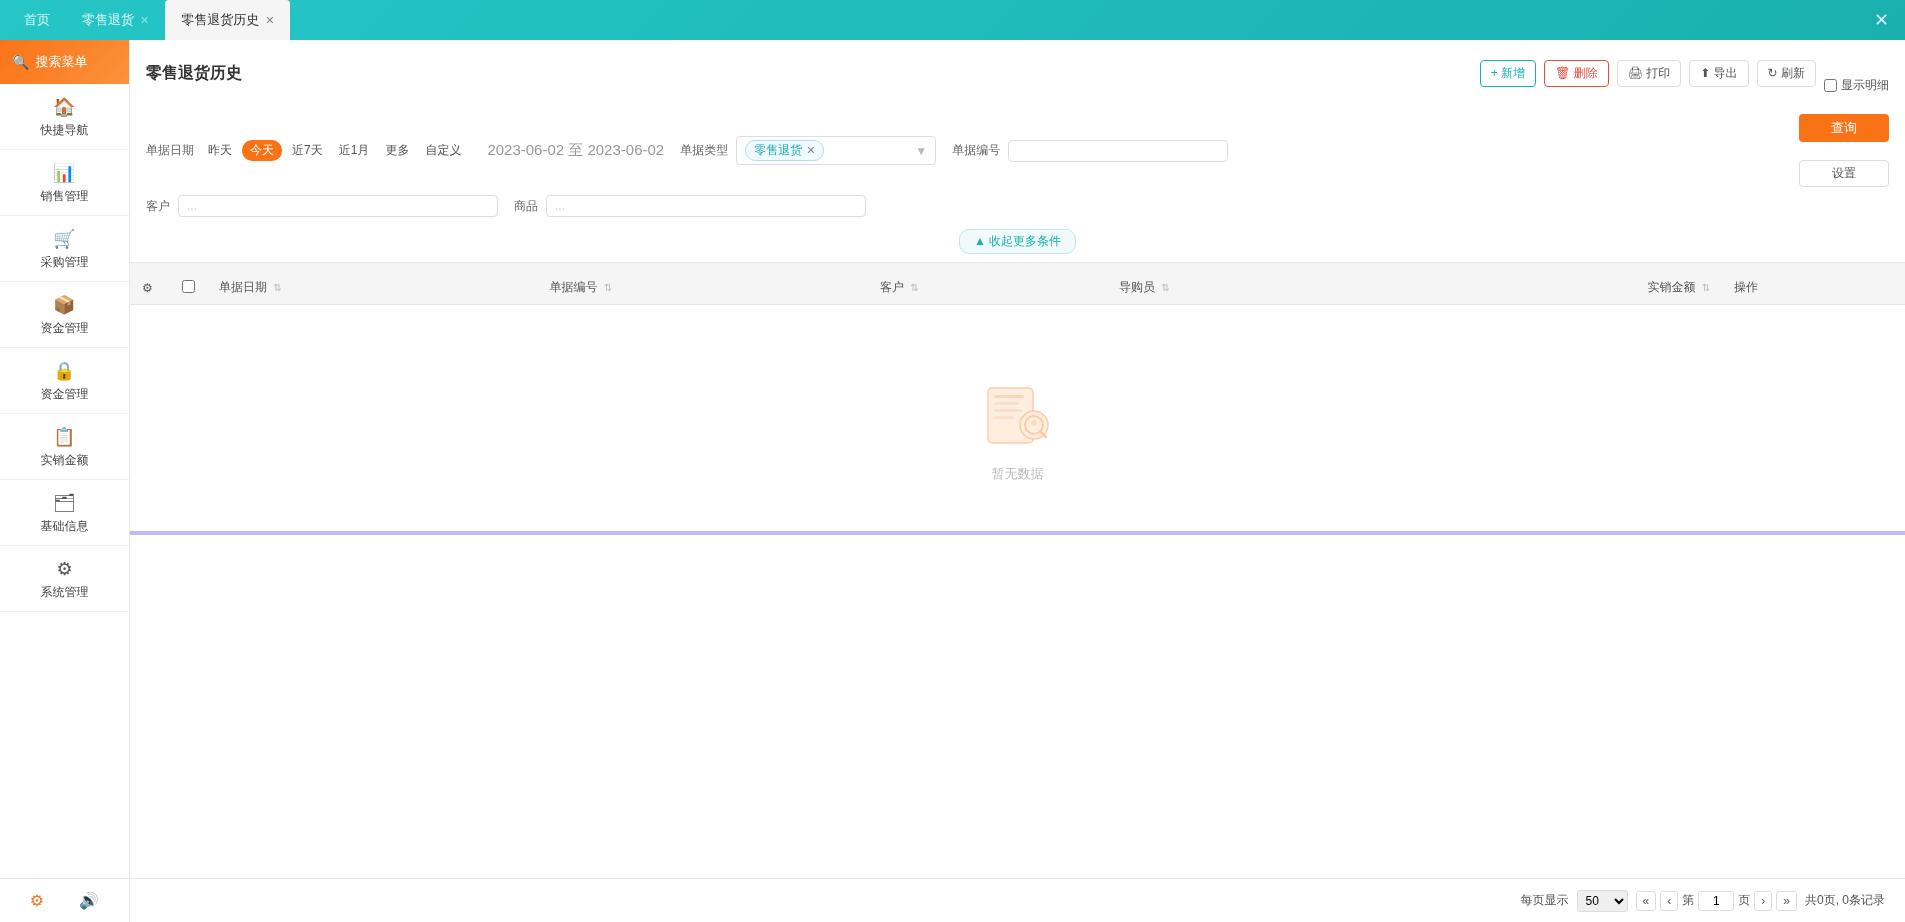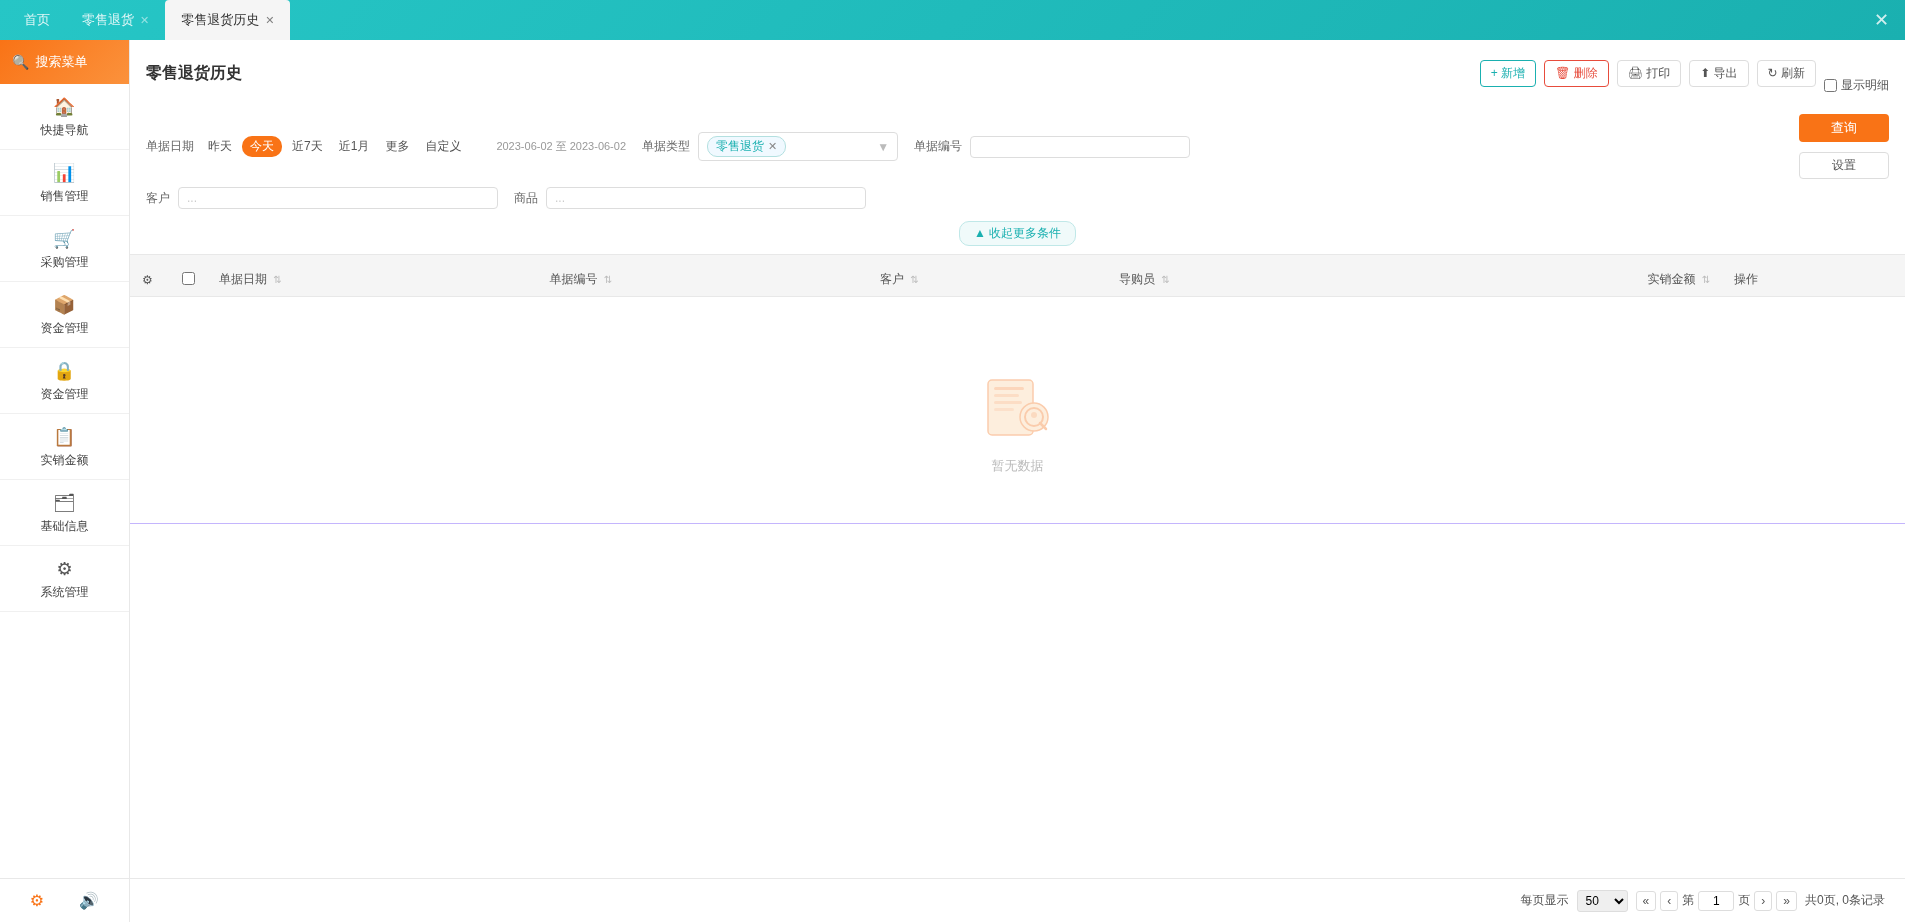--- a/index.html
+++ b/index.html
@@ -204,23 +204,23 @@
       font-size: 12px;
       color: #555;
     }
     .date-opt.active {
       background: #f97316;
       color: white;
       border-radius: 10px;
       padding: 2px 8px;
     }
     .date-range {
-      font-size: 11px;
+      font-size: 15px;
       color: #999;
-      margin-left: 21px;
+      margin-left: 12px;
     }
     .filter-input {
       border: 1px solid #ddd;
       border-radius: 4px;
       padding: 3px 8px;
       font-size: 12px;
       width: 180px;
       background: white;
     }
     .tag-item {
@@ -254,21 +254,21 @@
       background: #f0fafa;
       padding: 3px 14px;
       border-radius: 10px;
       border: 1px solid #c0e8e8;
     }
 
     
     .action-btns {
       display: flex;
       flex-direction: column;
-      gap: 10px;
+      gap: 18px;
       margin-left: auto;
     }
     .query-btn {
       background: #f97316;
       color: white;
       border: none;
       border-radius: 4px;
       padding: 5px 20px;
       cursor: pointer;
       font-size: 13px;
@@ -303,21 +303,21 @@
       color: #555;
       font-weight: normal;
       white-space: nowrap;
     }
     .data-table th .sort-icon {
       margin-left: 3px;
       color: #bbb;
       font-size: 10px;
     }
     .data-table td {
-      border-bottom: 1px solid #c4b5fd;
+      border-bottom: 4px solid #c4b5fd;
       padding: 8px 12px;
       font-size: 12px;
       text-align: center;
     }
     .settings-col {
       width: 40px;
       text-align: center;
     }
     .checkbox-col {
       width: 36px;

